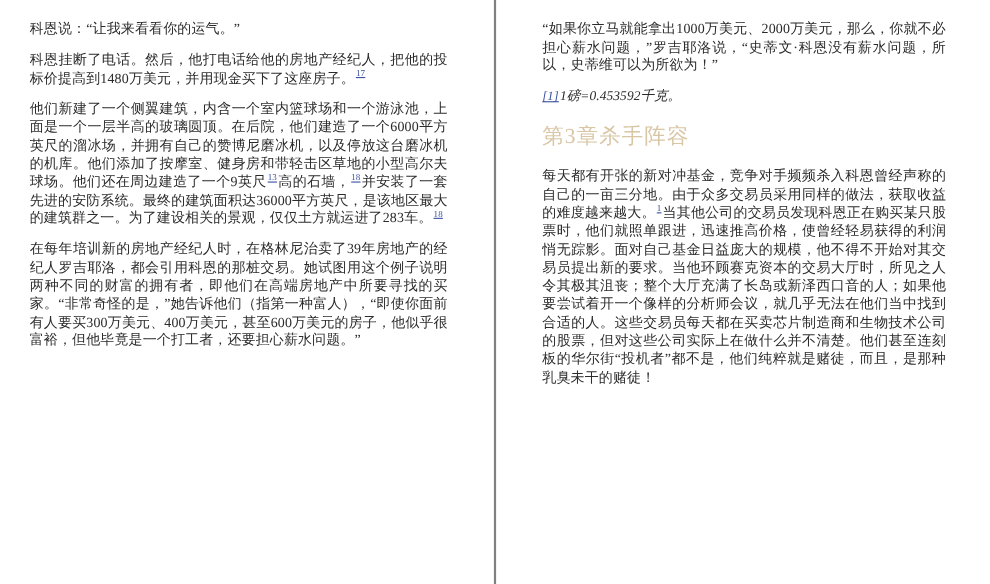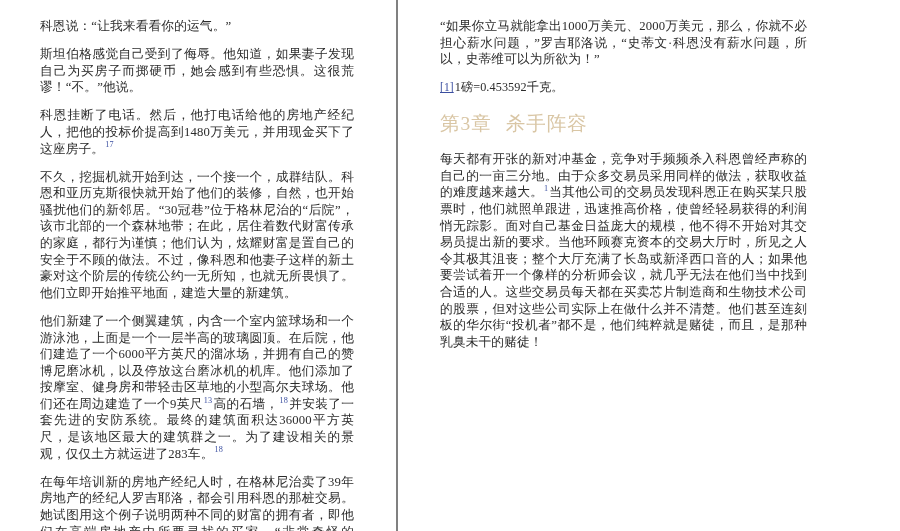--- a/index.html
+++ b/index.html
@@ -25,22 +25,22 @@
   }
 
   .page {
     position: relative;
     box-sizing: border-box;
     height: 531px;
     overflow: hidden;
   }
 
   .page-left {
-    width: 396px;
-    padding: 18px 42px 10px 40px;
+    width: 449px;
+    padding: 18px 42px 10px 27px;
   }
 
   .column-divider {
     width: 2px;
     height: 531px;
     background: #808080;
     flex: 0 0 2px;
   }
 
   .page-right {
@@ -58,65 +58,64 @@
     color: #2b2b2b;
     word-break: break-all;
   }
 
   .footnote-line {
     font-size: 12.2px;
     line-height: 16px;
     margin: 0 0 13px 0;
     color: #2b2b2b;
     letter-spacing: 0.1px;
+    font-style: italic;
   }
 
   .fn-marker {
     color: #3b4fa0;
     text-decoration: underline;
     font-size: 11.5px;
     margin-right: 1px;
   }
 
   sup.fn-ref {
     font-size: 8.2px;
     color: #3b4fa0;
+    text-decoration: underline;
     vertical-align: super;
     line-height: 0;
     padding: 0 1px;
   }
 
   .chapter-heading {
     font-size: 19.5px;
     line-height: 26px;
     color: #d9c6a5;
     margin: 16px 0 14px 0;
     font-weight: normal;
     letter-spacing: 1px;
     font-family: "Liberation Serif", "DejaVu Serif", serif;
   }
 
   .chapter-num {
-    margin-right: 14px;
   }
 </style>
 </head>
 <body>
 
 <div id="reader">
 
   <div class="page page-left">
 
     <p class="para">科恩说：“让我来看看你的运气。”</p>
 
-    <p class="para">斯坦伯格感觉自己受到了侮辱。他知道，如果妻子发现自己为买房子而掷硬币，她会感到有些恐惧。这很荒谬！“不。”他说。</p>
 
     <p class="para"><span>科恩挂断了电话。然后，他打电话给他的房地产经纪人，把他的投标价提高到1480万美元，并用现金买下了这座房子。</span><sup class="fn-ref">17</sup></p>
 
-    <p class="para">不久，挖掘机就开始到达，一个接一个，成群结队。科恩和亚历克斯很快就开始了他们的装修，自然，也开始骚扰他们的新邻居。“30冠巷”位于格林尼治的“后院”，该市北部的一个森林地带；在此，居住着数代财富传承的家庭，都行为谨慎；他们认为，炫耀财富是置自己的安全于不顾的做法。不过，像科恩和他妻子这样的新土豪对这个阶层的传统公约一无所知，也就无所畏惧了。他们立即开始推平地面，建造大量的新建筑。</p>
 
     <p class="para"><span>他们新建了一个侧翼建筑，内含一个室内篮球场和一个游泳池，上面是一个一层半高的玻璃圆顶。在后院，他们建造了一个6000平方英尺的溜冰场，并拥有自己的赞博尼磨冰机，以及停放这台磨冰机的机库。他们添加了按摩室、健身房和带轻击区草地的小型高尔夫球场。他们还在周边建造了一个9英尺</span><sup class="fn-ref">13</sup><span>高的石墙，</span><sup class="fn-ref">18</sup><span>并安装了一套先进的安防系统。最终的建筑面积达36000平方英尺，是该地区最大的建筑群之一。为了建设相关的景观，仅仅土方就运进了283车。</span><sup class="fn-ref">18</sup></p>
 
 
     <p class="para">在每年培训新的房地产经纪人时，在格林尼治卖了39年房地产的经纪人罗吉耶洛，都会引用科恩的那桩交易。她试图用这个例子说明两种不同的财富的拥有者，即他们在高端房地产中所要寻找的买家。“非常奇怪的是，”她告诉他们（指第一种富人），“即使你面前有人要买300万美元、400万美元，甚至600万美元的房子，他似乎很富裕，但他毕竟是一个打工者，还要担心薪水问题。”</p>
 
   </div>
 
   <div class="column-divider"></div>
 

